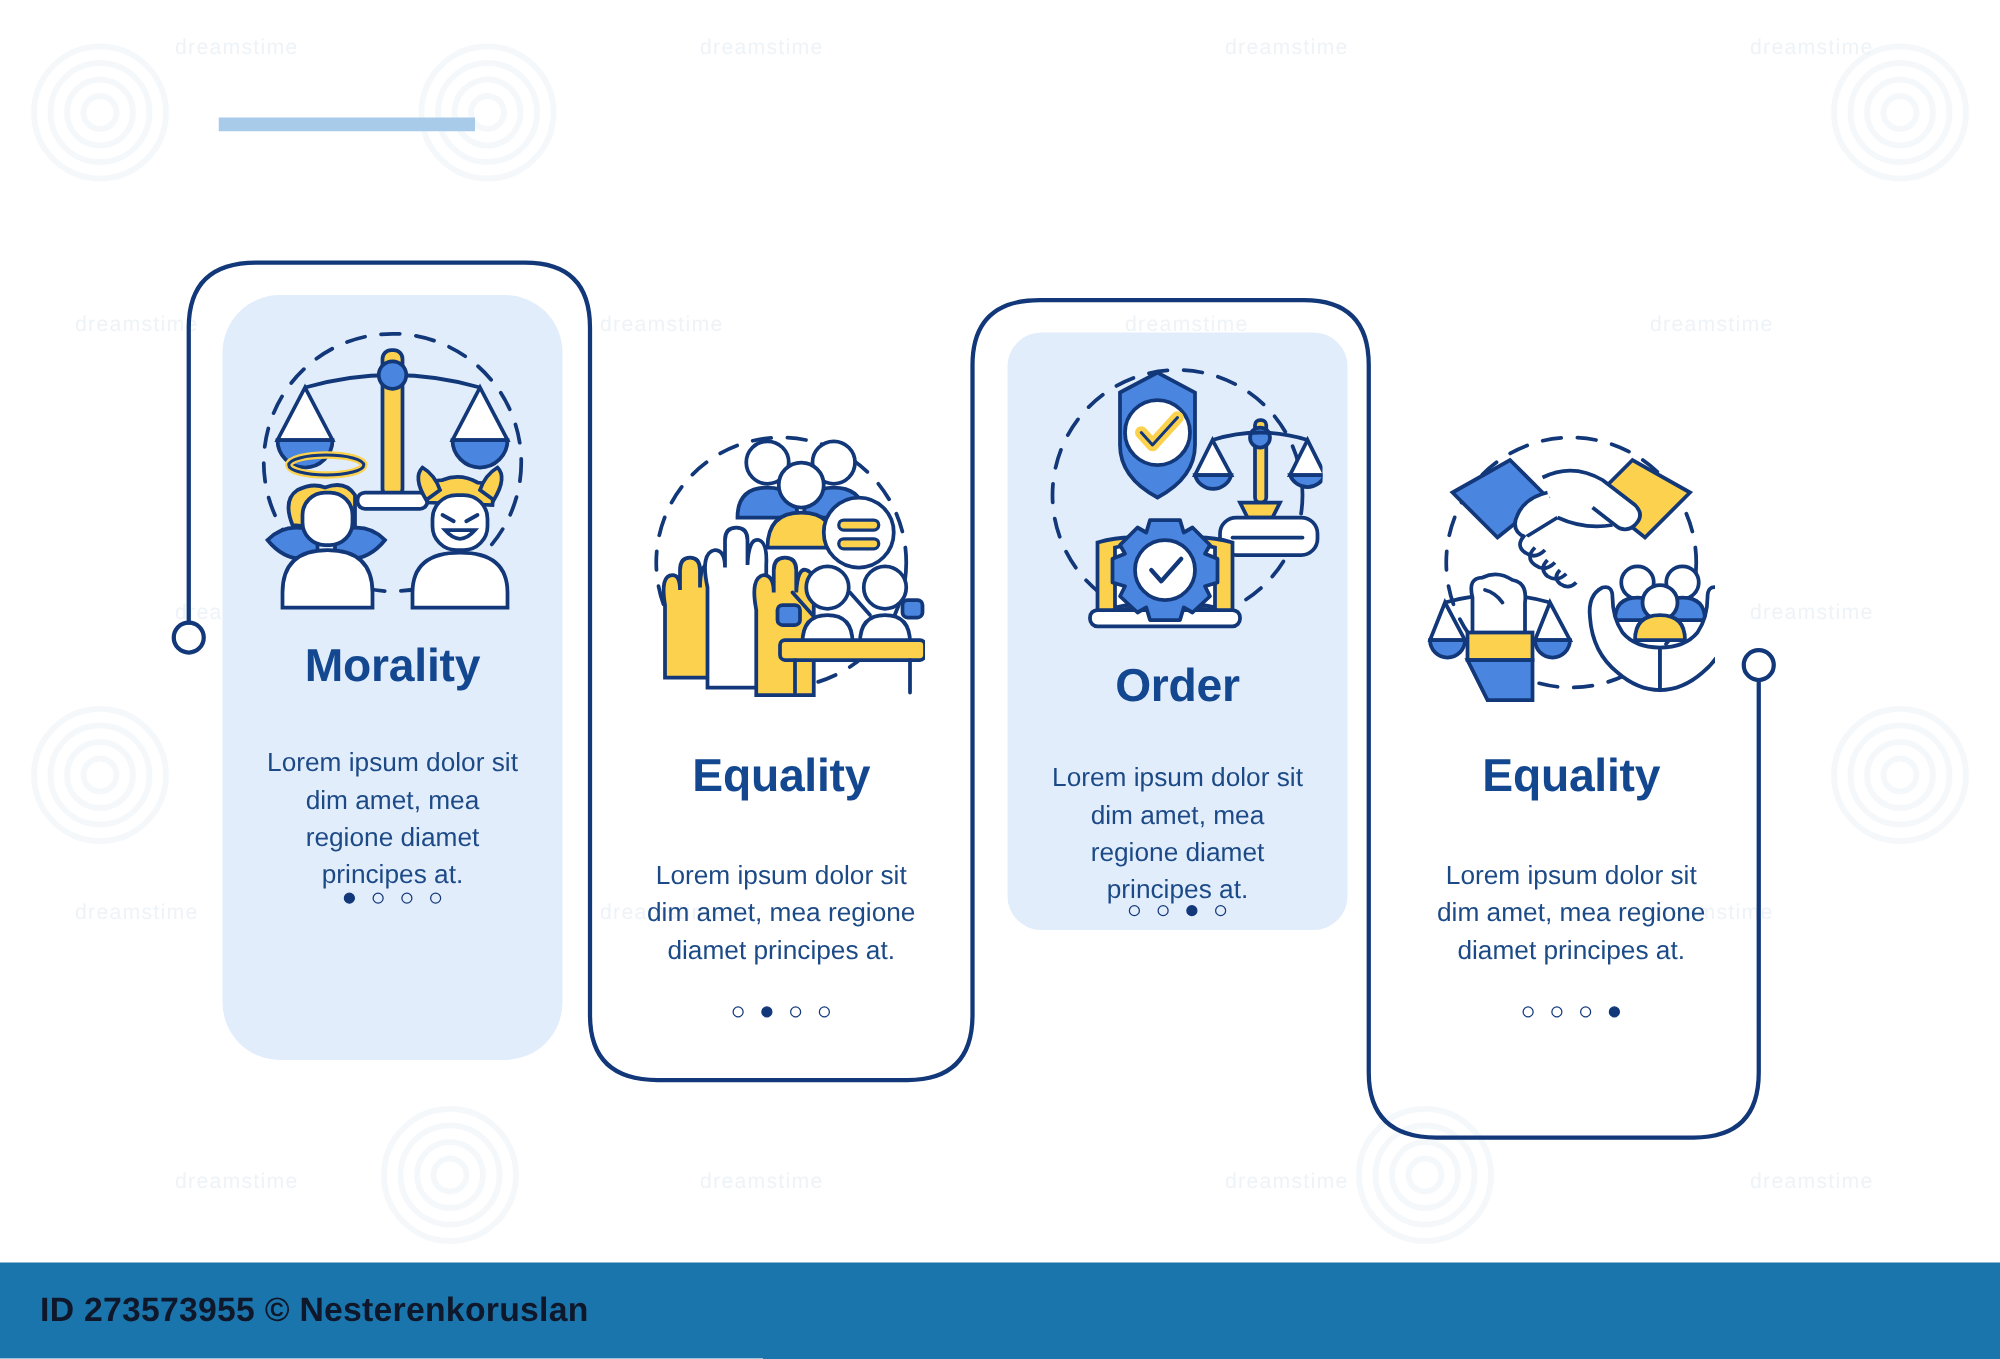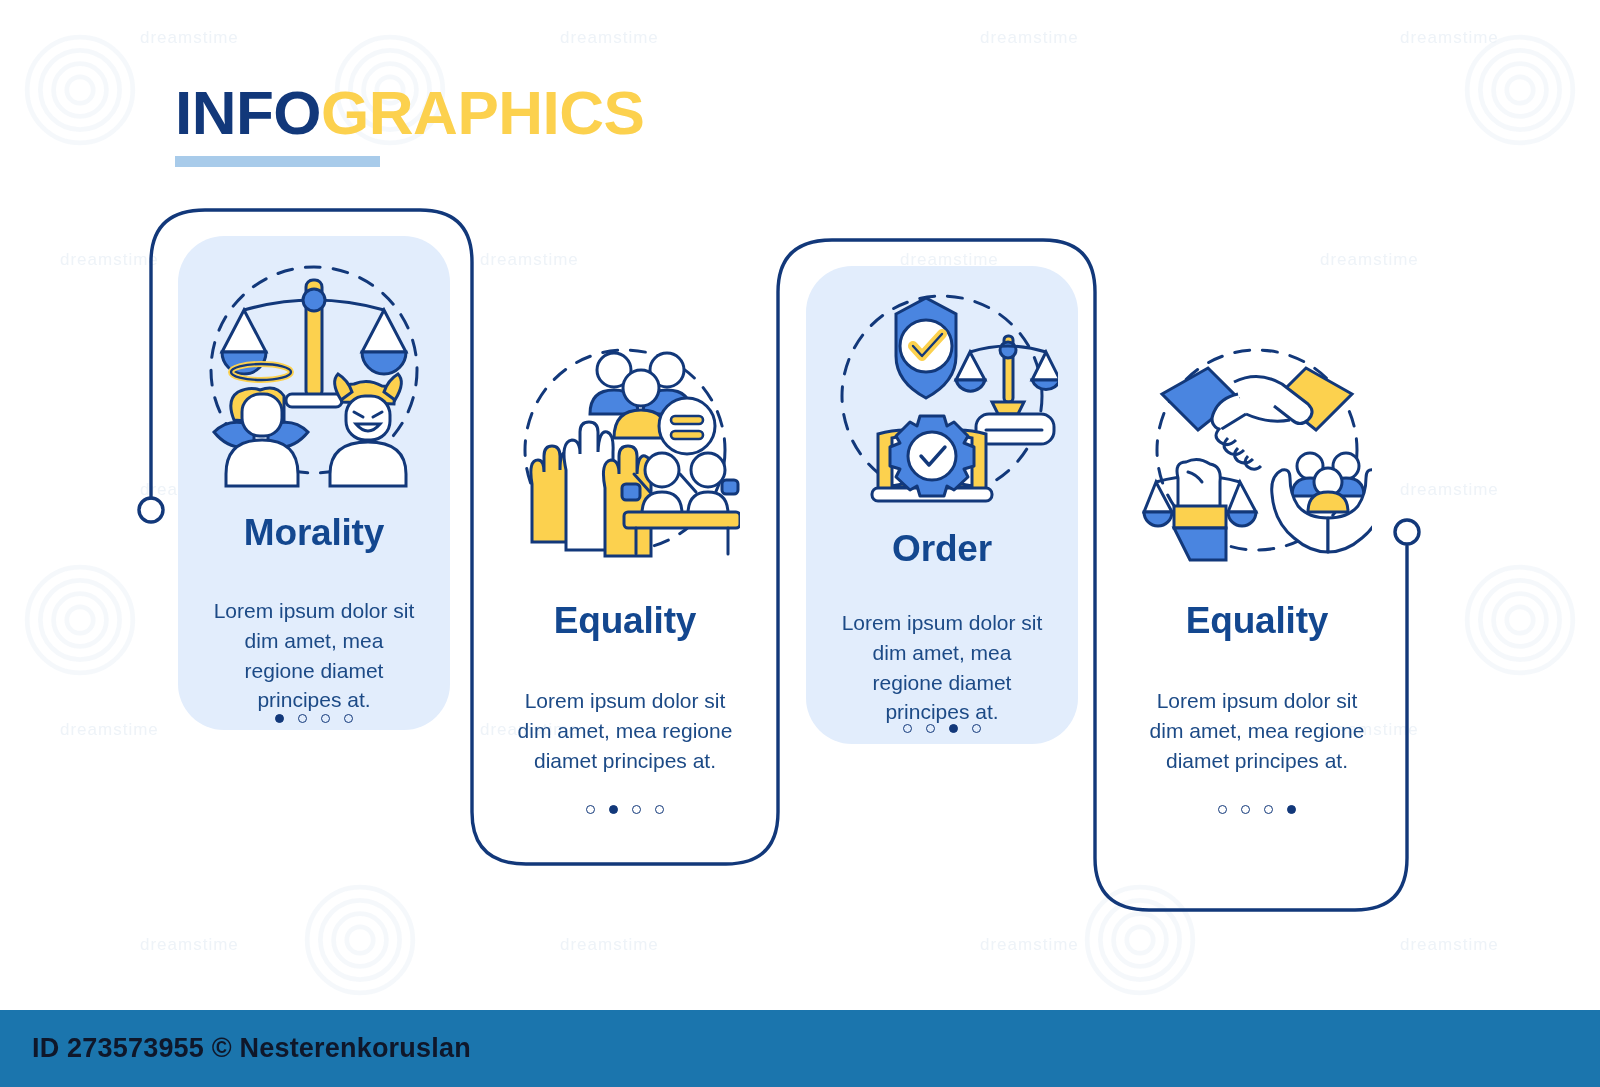--- a/index.html
+++ b/index.html
@@ -220,38 +220,37 @@
   <svg class="wm-spiral" style="left:1080px; top:880px;" width="120" height="120" viewBox="0 0 100 100">
     <g fill="none" stroke="#eef3f8" stroke-width="4">
       <circle cx="50" cy="50" r="44"></circle>
         <circle cx="50" cy="50" r="33"></circle>
         <circle cx="50" cy="50" r="22"></circle>
         <circle cx="50" cy="50" r="11"></circle>
     </g>
   </svg>
 
   <div id="title-block">
-    <div id="page-title"><span class="t1">INFO</span><span class="t2">GRAPHICS</span></div>
     <div id="title-rule"></div>
   </div>
 
   <svg id="outline-layer" viewBox="0 0 1600 1010">
     <g fill="none" stroke="#12387a" stroke-width="3.4" stroke-linecap="round" stroke-linejoin="round">
 
       <circle cx="151" cy="510" r="12"></circle>
 
       <path d="M151 498 L151 262 Q151 210 205 210 L420 210 Q472 210 472 262 L472 812 Q472 864 526 864 L726 864 Q778 864 778 812 L778 292 Q778 240 832 240 L1043 240 Q1095 240 1095 292 L1095 858 Q1095 910 1149 910 L1355 910 Q1407 910 1407 858 L1407 546"></path>
 
       <circle cx="1407" cy="532" r="12"></circle>
 
       <path d="M472 262 L472 210" stroke="none"></path>
     </g>
   </svg>
 
-  <div class="card filled" style="left:178px; top:236px; width:272px; height:494px;">
+  <div class="card filled" style="left:178px; top:236px; width:272px; height:612px;">
     <div class="card-icon" style="top:24px; width:236px; height:230px;">
       <svg viewBox="0 0 236 230" width="236" height="230">
 
         <ellipse cx="118" cy="110" rx="103" ry="103" fill="none" stroke="#12387a" stroke-width="3" stroke-dasharray="15 13" stroke-linecap="round"></ellipse>
 
         <rect x="110" y="20" width="16" height="118" rx="7" fill="#fcd14e" stroke="#12387a" stroke-width="3"></rect>
         <rect x="90" y="134" width="56" height="13" rx="6" fill="#ffffff" stroke="#12387a" stroke-width="3"></rect>
 
         <path d="M48 50 Q118 30 188 50" fill="none" stroke="#12387a" stroke-width="3"></path>
         <circle cx="118" cy="40" r="11" fill="#4a85e0" stroke="#12387a" stroke-width="3"></circle>
@@ -324,21 +323,21 @@
     <div class="card-title" style="top:300px;">Equality</div>
     <div class="card-desc" style="top:386px;">Lorem ipsum dolor sit dim amet, mea regione diamet principes at.</div>
     <div class="card-dots" style="top:505px;">
       <span class="dot off"></span>
       <span class="dot on"></span>
       <span class="dot off"></span>
       <span class="dot off"></span>
     </div>
   </div>
 
-  <div class="card filled" style="left:806px; top:266px; width:272px; height:478px;">
+  <div class="card filled" style="left:806px; top:266px; width:272px; height:478px;border-radius:27px;">
     <div class="card-icon" style="top:20px; width:232px; height:222px;">
       <svg viewBox="0 0 232 222" width="232" height="222">
         <ellipse cx="116" cy="110" rx="100" ry="100" fill="none" stroke="#12387a" stroke-width="3" stroke-dasharray="15 13" stroke-linecap="round"></ellipse>
 
         <path d="M70 28 L100 12 L130 28 L130 70 Q130 96 100 112 Q70 96 70 70 Z" fill="#4a85e0" stroke="#12387a" stroke-width="3"></path>
         <circle cx="100" cy="60" r="26" fill="#ffffff" stroke="#12387a" stroke-width="3"></circle>
         <path d="M87 60 L96 70 L116 48" fill="none" stroke="#fcd14e" stroke-width="10" stroke-linecap="round" stroke-linejoin="round"></path>
         <path d="M87 60 L96 70 L116 48" fill="none" stroke="#12387a" stroke-width="2.4" stroke-linecap="round" stroke-linejoin="round"></path>
 
         <rect x="178" y="50" width="9" height="66" rx="4" fill="#fcd14e" stroke="#12387a" stroke-width="3"></rect>

